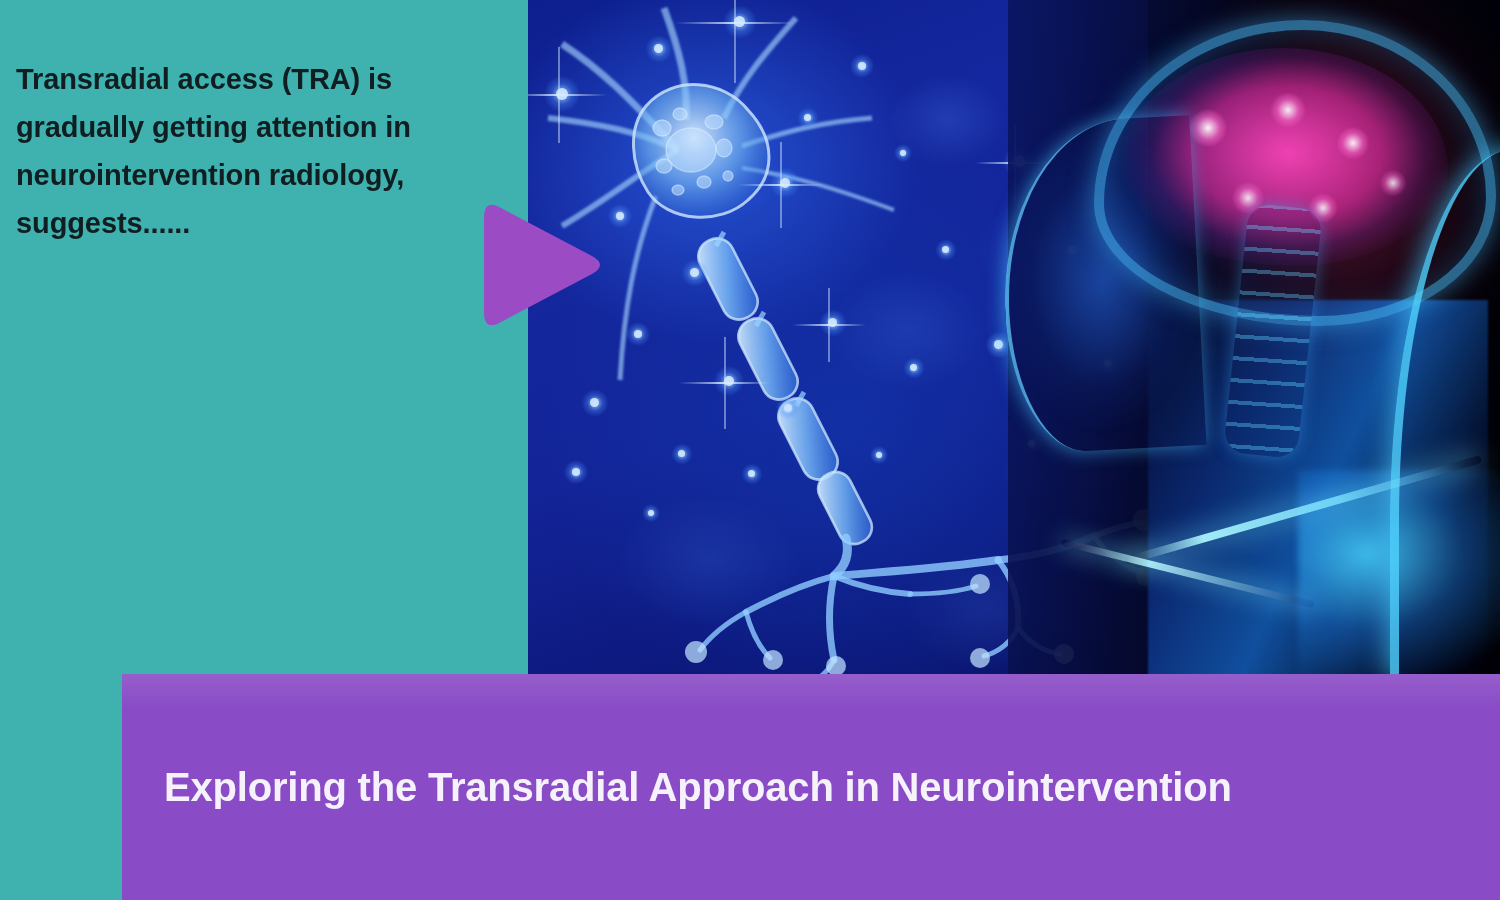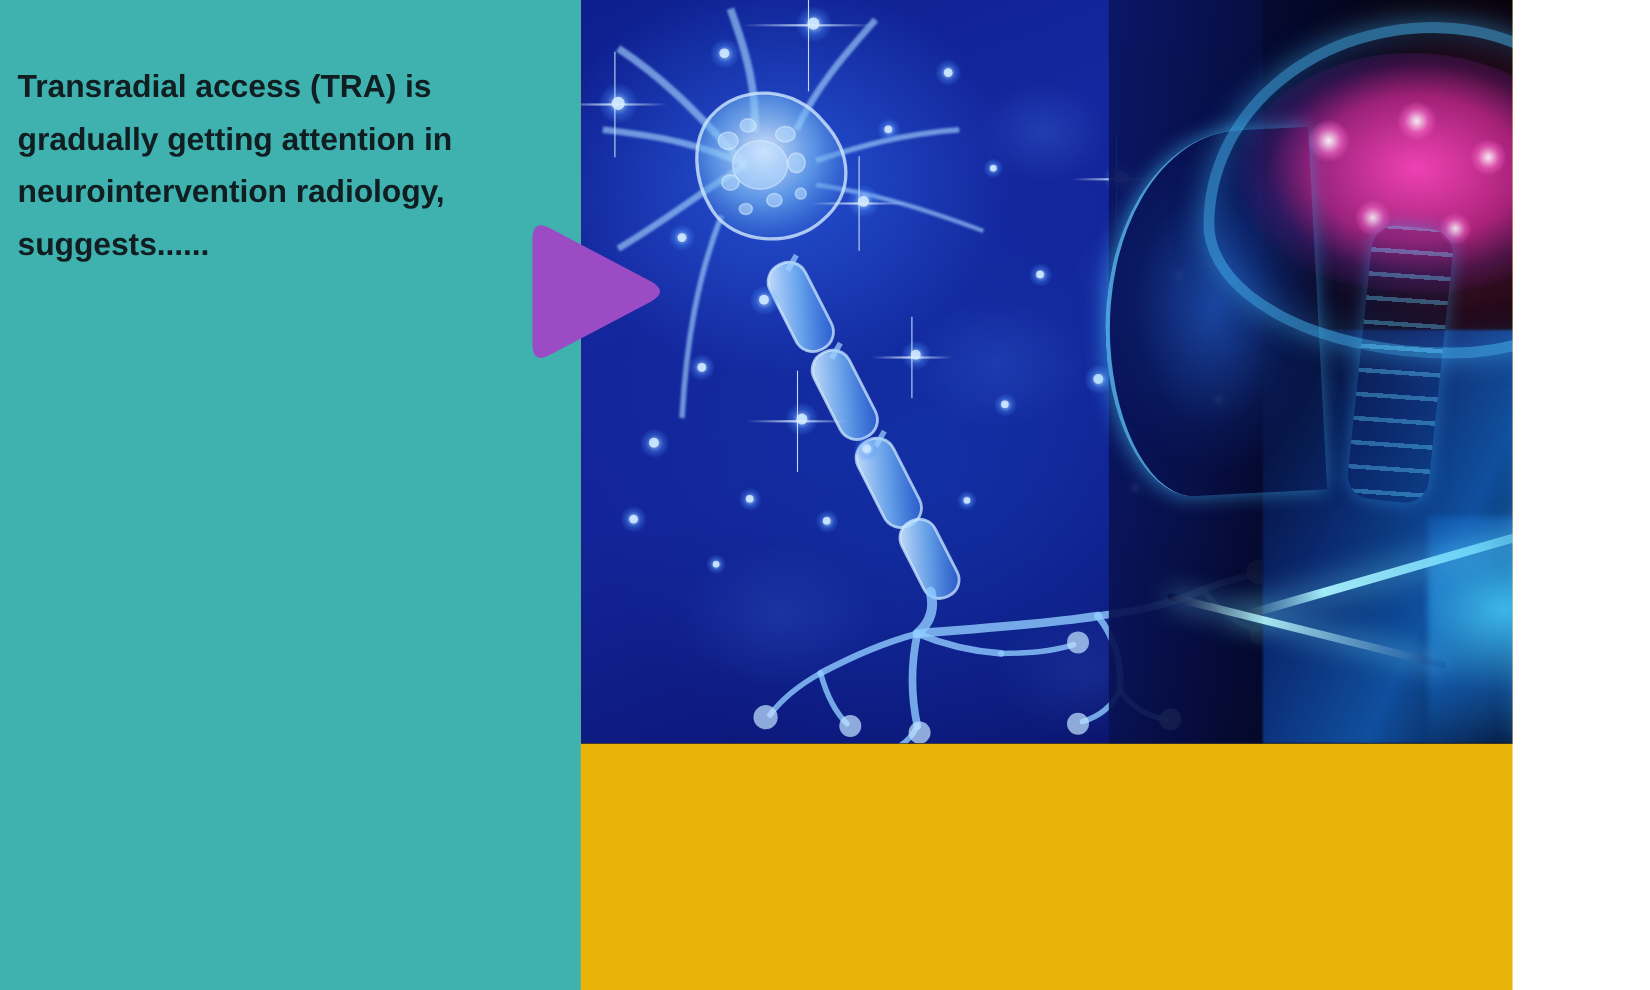--- a/index.html
+++ b/index.html
@@ -1,23 +1,23 @@
 <!DOCTYPE html>
 <html><head>
 <meta charset="utf-8">
 <style>
   html,body{margin:0;padding:0;background:#ffffff;}
   body{font-family:"Liberation Sans",sans-serif;}
 
   #stage{
     position:relative;
-    width:1375px;
+    width:1500px;
     height:900px;
     overflow:hidden;
-    background:#eab308;
+    background:#a3a3a3;
   }
 
   
   .teal-panel{
     position:absolute;
     left:0; top:0;
     width:528px; height:900px;
     background:#3FB2AF;
     z-index:2;
   }
@@ -379,14 +379,18 @@
   <div class="teal-panel"></div>
 
   <p class="lede">Transradial access (TRA) is gradually getting attention in neurointervention radiology, suggests......</p>
 
   <div class="play-tri">
     <svg width="138" height="142" viewBox="0 0 138 142">
       <path d="M18 24 Q18 4 35 14 L126 62 Q142 71 126 80 L35 128 Q18 138 18 118 Z" fill="#9B4BC4"></path>
     </svg>
   </div>
 
+  <div class="title-bar">
+    <div class="sheen"></div>
+    <h1 class="title-text">Exploring the Transradial Approach in Neurointervention</h1>
+  </div>
 
 </div>
 
 </body></html>

